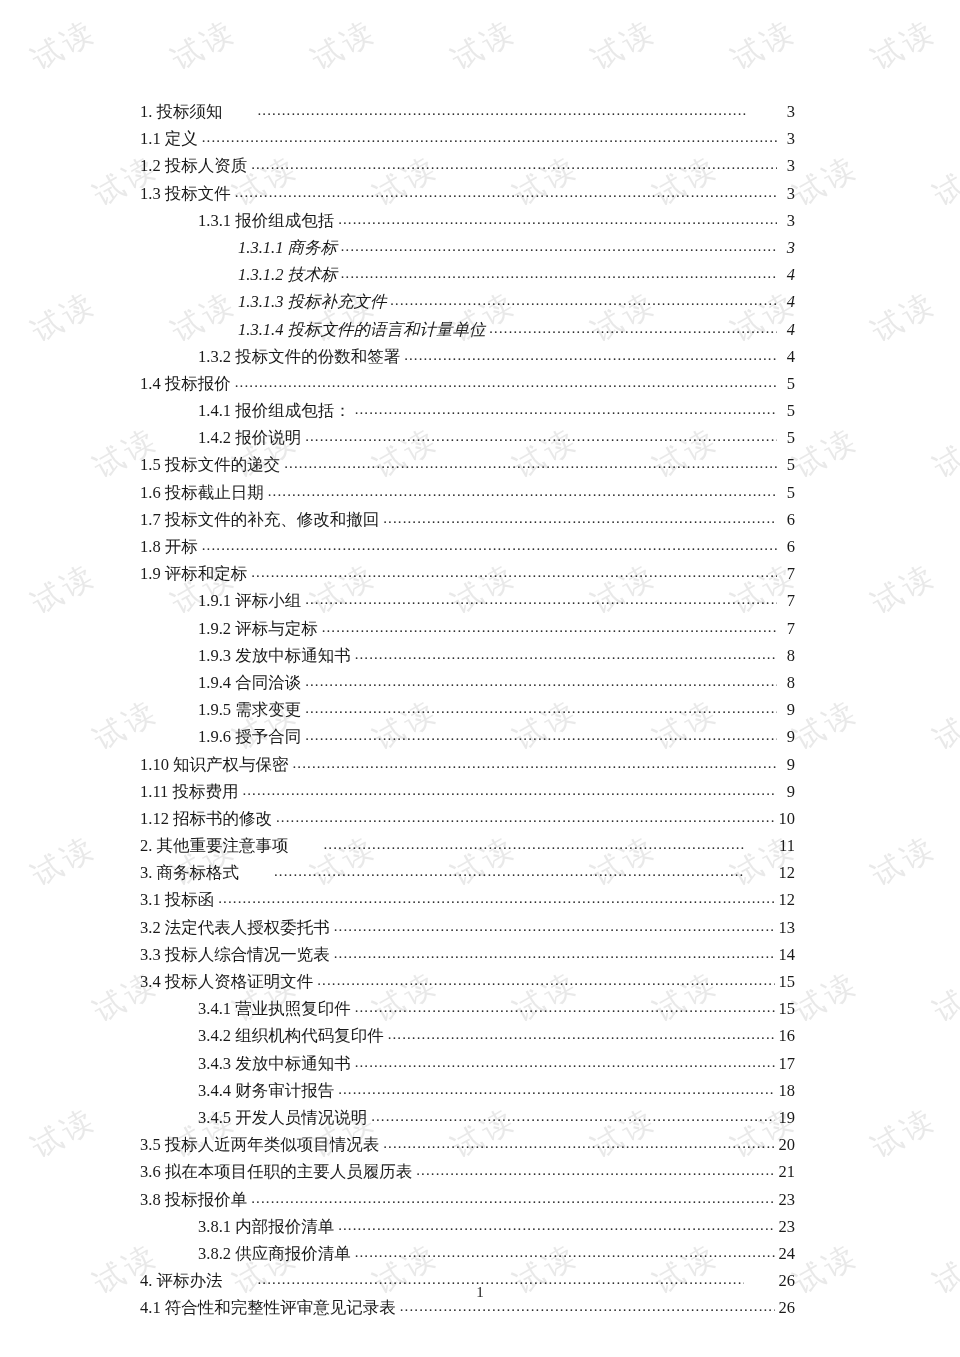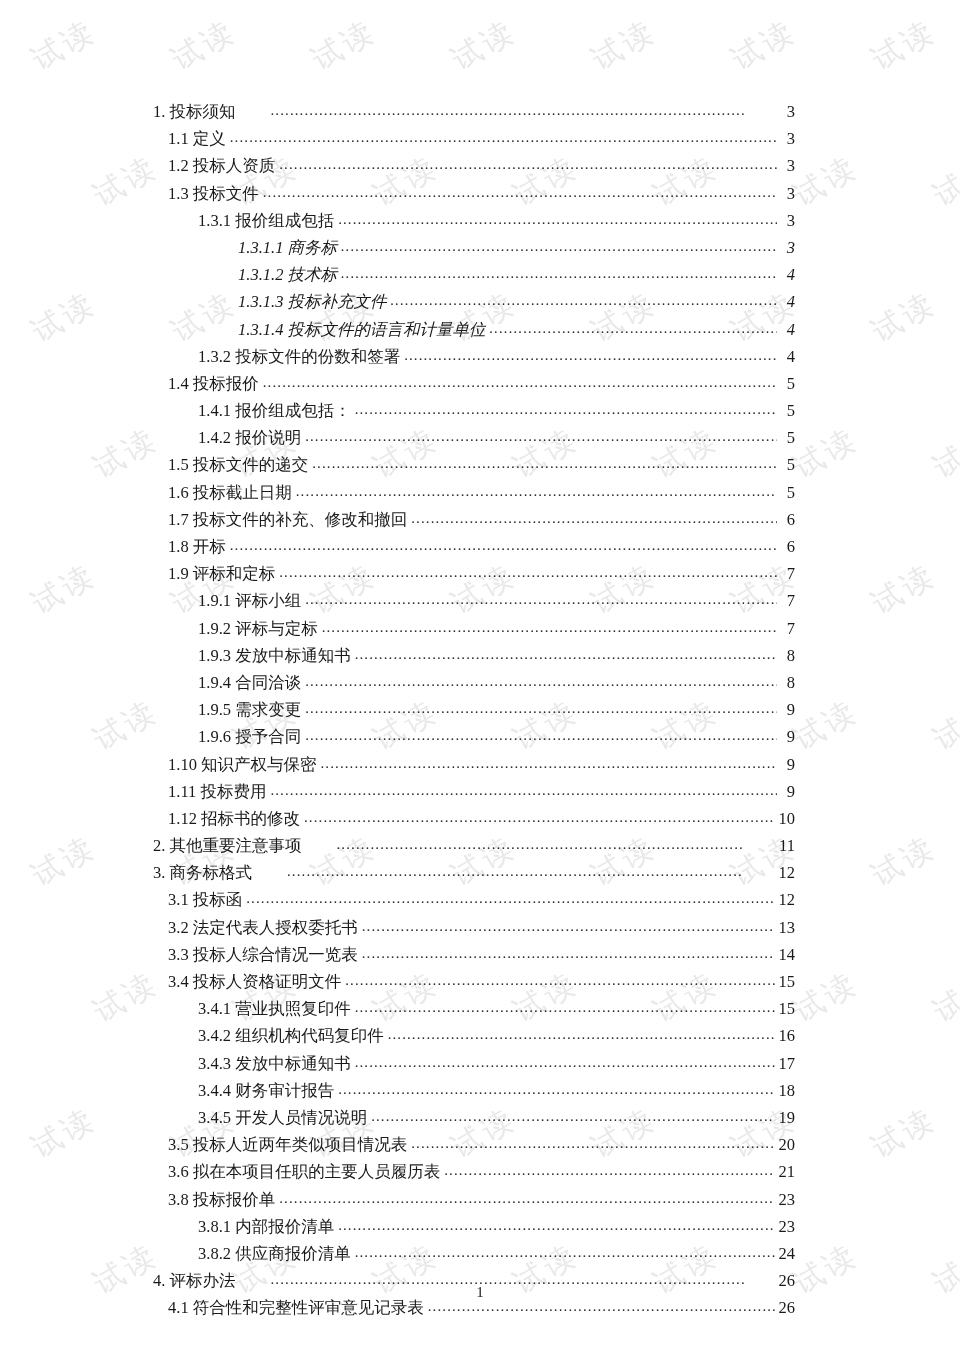--- a/index.html
+++ b/index.html
@@ -71,22 +71,22 @@
     white-space: nowrap;
   }
   .pg {
     flex: 0 0 auto;
     padding-left: 3px;
     text-align: right;
     min-width: 14px;
   }
 
   
-  .lvl1 { margin-left: 13px; gap: 31px; }
-  .lvl2 { margin-left: 28px; }
+  .lvl1 { margin-left: 0px; gap: 31px; }
+  .lvl2 { }
   .lvl3 { margin-left: 58px; }
   .lvl4 { margin-left: 98px; font-style: italic; }
 
   .footer {
     position: absolute;
     left: 0;
     right: 0;
     bottom: 56px;
     text-align: center;
     font-size: 15px;

